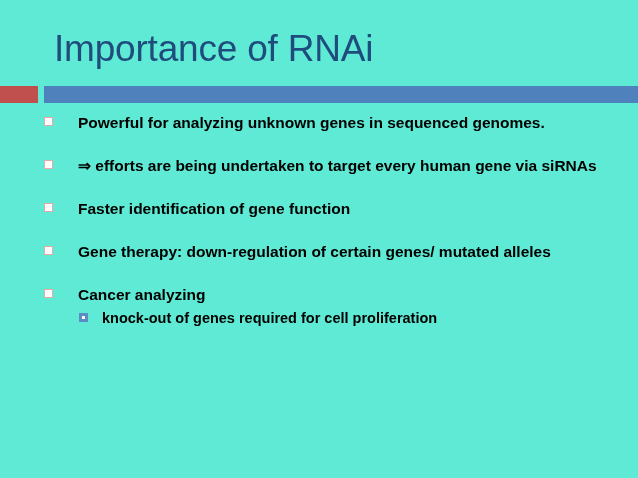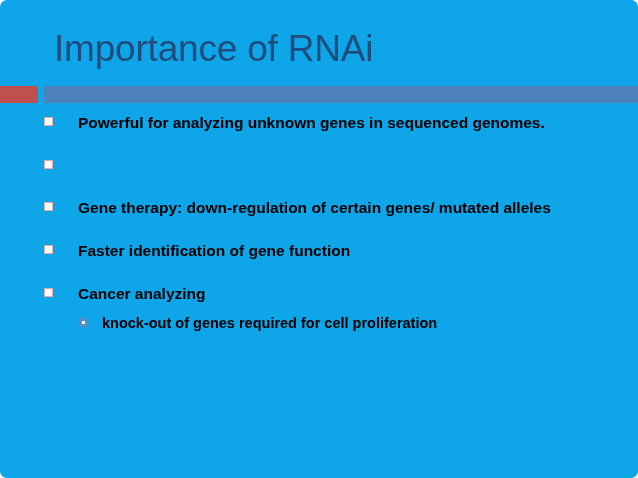--- a/index.html
+++ b/index.html
@@ -10,23 +10,22 @@
     width: 638px;
     height: 478px;
     background: #ffffff;
     font-family: "Liberation Sans", sans-serif;
     overflow: hidden;
   }
   .slide {
     position: relative;
     width: 638px;
     height: 478px;
-    background: #0ea5e9;
+    background: #5eead4;
     box-sizing: border-box;
-    border-radius: 7px;
   }
 
   
   .slide-title {
     position: absolute;
     left: 54px;
     top: 26px;
     font-size: 37px;
     line-height: 46px;
     font-weight: 400;
@@ -92,21 +91,21 @@
   }
   .bullet-text {
     font-size: 15.5px;
     line-height: 21px;
     font-weight: bold;
     color: #000000;
   }
 
   
   .subbullet-list {
-    margin-top: 9px;
+    margin-top: 3px;
   }
   .subbullet-row {
     position: relative;
     padding-left: 102px;
     padding-right: 24px;
     min-height: 19px;
     margin-bottom: 2px;
   }
   .subbullet-marker {
     position: absolute;
@@ -145,27 +144,27 @@
     <div class="divider-accent"></div>
     <div class="divider-main"></div>
   </div>
 
   <div class="body-area">
 
   <div class="bullet-group">
         <div class="bullet-row"><span class="bullet-marker"></span><span class="bullet-text">Powerful for analyzing unknown genes in sequenced genomes.</span></div>
       </div>
       <div class="bullet-group">
-        <div class="bullet-row"><span class="bullet-marker"></span></div>
+        <div class="bullet-row"><span class="bullet-marker"></span><span class="bullet-text">⇒ efforts are being undertaken to target every human gene via siRNAs</span></div>
+      </div>
+      <div class="bullet-group">
+        <div class="bullet-row"><span class="bullet-marker"></span><span class="bullet-text">Faster identification of gene function</span></div>
       </div>
       <div class="bullet-group">
         <div class="bullet-row"><span class="bullet-marker"></span><span class="bullet-text">Gene therapy: down-regulation of certain genes/ mutated alleles</span></div>
-      </div>
-      <div class="bullet-group">
-        <div class="bullet-row"><span class="bullet-marker"></span><span class="bullet-text">Faster identification of gene function</span></div>
       </div>
       <div class="bullet-group">
         <div class="bullet-row"><span class="bullet-marker"></span><span class="bullet-text">Cancer analyzing</span></div>
         <div class="subbullet-list">
           <div class="subbullet-row"><span class="subbullet-marker"></span><span class="subbullet-text">knock-out of genes required for cell proliferation</span></div>
         </div>
       </div>
     </div>
 
 </div>

